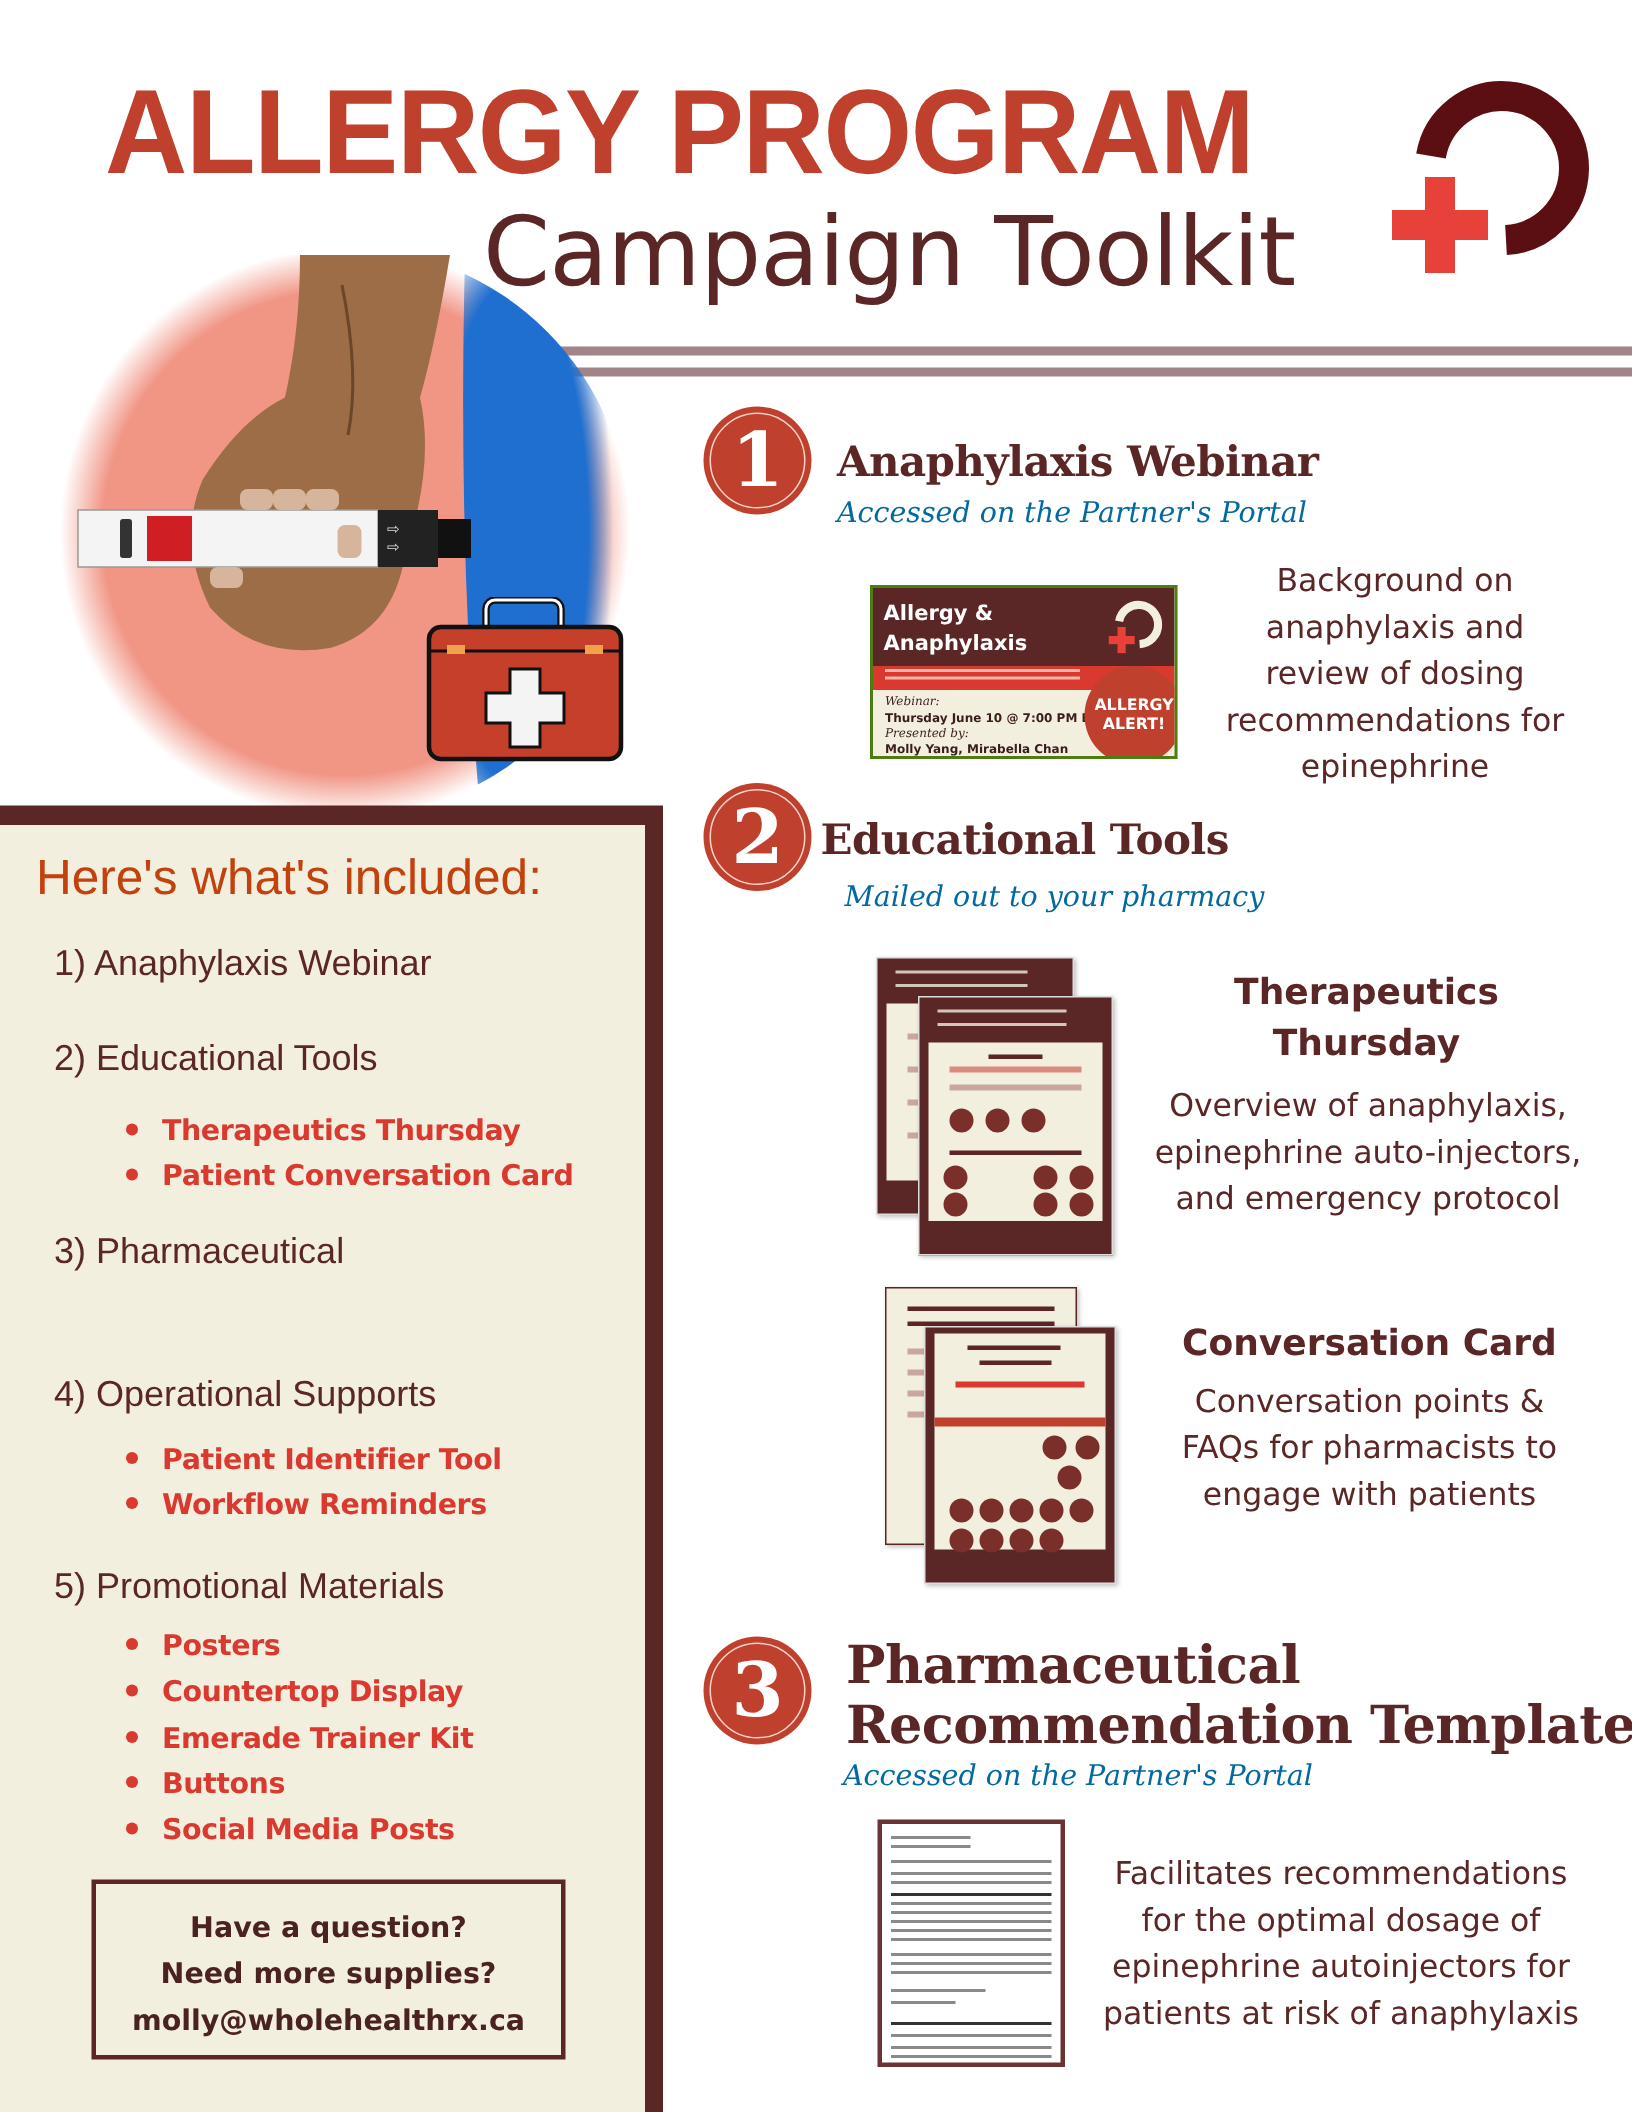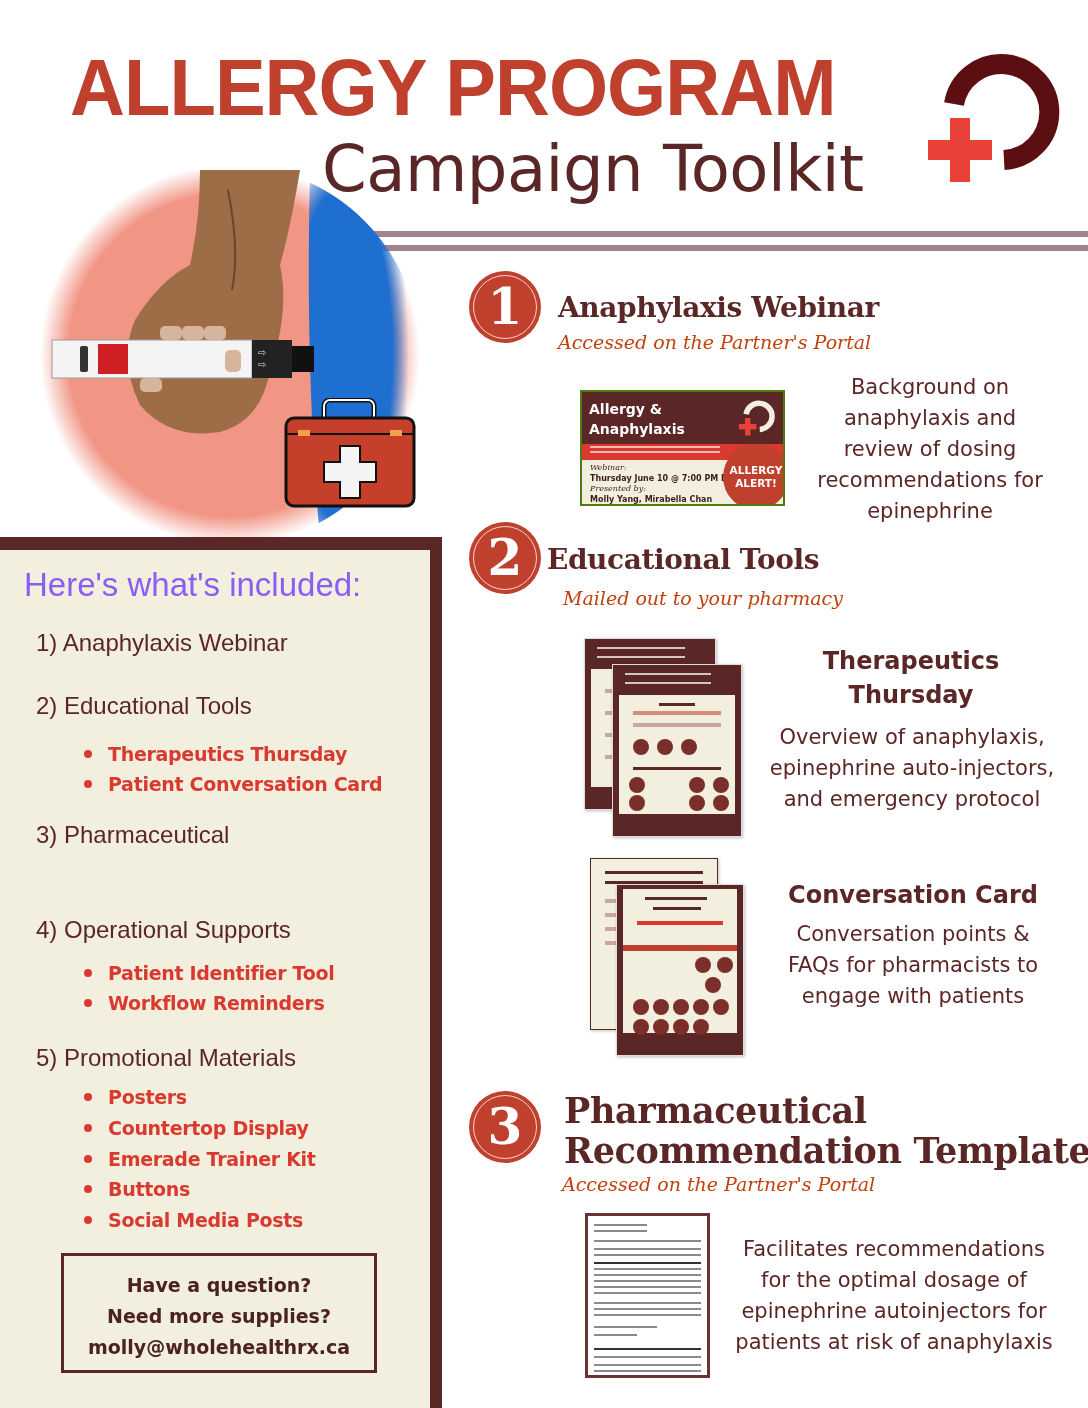--- a/index.html
+++ b/index.html
@@ -12,36 +12,36 @@
     font-size:80px; letter-spacing:-1px; color:#c0402e; line-height:1; white-space:nowrap; transform:scaleX(0.95); transform-origin:left top; }
   .title-sub { left:322px; top:136px; font-family:"DejaVu Sans", sans-serif; font-size:64px; color:#5b2626; line-height:1.05; white-space:nowrap; letter-spacing:-0.5px; }
   .rule { left:340px; width:748px; height:6px; background:#a08487; }
 
   
   .hero { left:0; top:170px; width:460px; height:370px; }
 
   
   .panel { left:0; top:537px; width:442px; height:871px; background:#5b2626; }
   .panel-inner { left:0; top:550px; width:430px; height:858px; background:#f2efdf; }
-  .included-title { left:24px; top:566px; font-family:"Liberation Sans", sans-serif; font-size:33px; color:#8b5cf6; white-space:nowrap; }
+  .included-title { left:24px; top:566px; font-family:"Liberation Sans", sans-serif; font-size:33px; color:#c2410c; white-space:nowrap; }
   .sec { position:absolute; left:36px; font-family:"Liberation Sans", sans-serif; font-size:24px; color:#5b2626; white-space:nowrap; line-height:1.45; }
   .sec .indent { padding-left:32px; display:block; }
   .bul { position:absolute; left:84px; font-family:"DejaVu Sans", sans-serif; font-weight:bold; font-size:19px; color:#d9392e; white-space:nowrap; letter-spacing:-0.3px; }
   .bul::before { content:""; display:inline-block; width:8px; height:8px; border-radius:50%; background:#d9392e; margin-right:16px; vertical-align:middle; position:relative; top:-2px; }
 
   .contact { left:61px; top:1253px; width:316px; height:120px; border:3px solid #5b2626; box-sizing:border-box; text-align:center;
     font-family:"DejaVu Sans", sans-serif; font-weight:bold; font-size:19px; color:#4a2222; line-height:31px; padding-top:14px; }
   .contact div { white-space:nowrap; }
 
   
   .num { width:72px; height:72px; border-radius:50%; background:#c0402e; box-sizing:border-box; border:0; display:flex; align-items:center; justify-content:center; }
   .num::after { content:""; position:absolute; inset:4px; border:1.5px solid #f5d5cc; border-radius:50%; }
   .num span { font-family:"DejaVu Serif", serif; font-weight:bold; color:#fff; font-size:50px; line-height:1; position:relative; z-index:1; }
   .h-serif { font-family:"DejaVu Serif", serif; font-weight:bold; color:#5b2626; font-size:28px; white-space:nowrap; letter-spacing:-0.4px; }
-  .h-italic { font-family:"DejaVu Serif", serif; font-style:italic; color:#c2410c; font-size:19px; white-space:nowrap; }
+  .h-italic { font-family:"DejaVu Serif", serif; font-style:italic; color:#0369a1; font-size:19px; white-space:nowrap; }
   .desc { font-family:"DejaVu Sans", sans-serif; color:#5b2626; font-size:21px; line-height:31px; text-align:center; }
   .desc-title { font-family:"DejaVu Sans", sans-serif; font-weight:bold; color:#5b2626; font-size:24px; line-height:34px; text-align:center; }
 
   
   .webinar { left:580px; top:390px; width:205px; height:116px; background:#f2efdf; border:2px solid #4d7c0f; box-sizing:border-box; overflow:hidden; }
   .webinar .top { position:absolute; left:0; top:0; width:100%; height:52px; background:#5b2626; }
   .webinar .ttl { position:absolute; left:7px; top:7px; color:#fff; font-weight:bold; font-size:14px; line-height:20px; font-family:"DejaVu Sans", sans-serif; }
   .webinar .band { position:absolute; left:0; top:52px; width:100%; height:16px; background:#d9392e; }
   .webinar .band i { position:absolute; left:8px; top:2px; width:130px; height:2px; background:#f6b7aa; box-shadow:0 5px 0 #f6b7aa; }
   .webinar .info { position:absolute; left:8px; top:71px; font-size:8px; line-height:10.5px; color:#3a1c1c; font-family:"DejaVu Sans", sans-serif; white-space:nowrap; }

